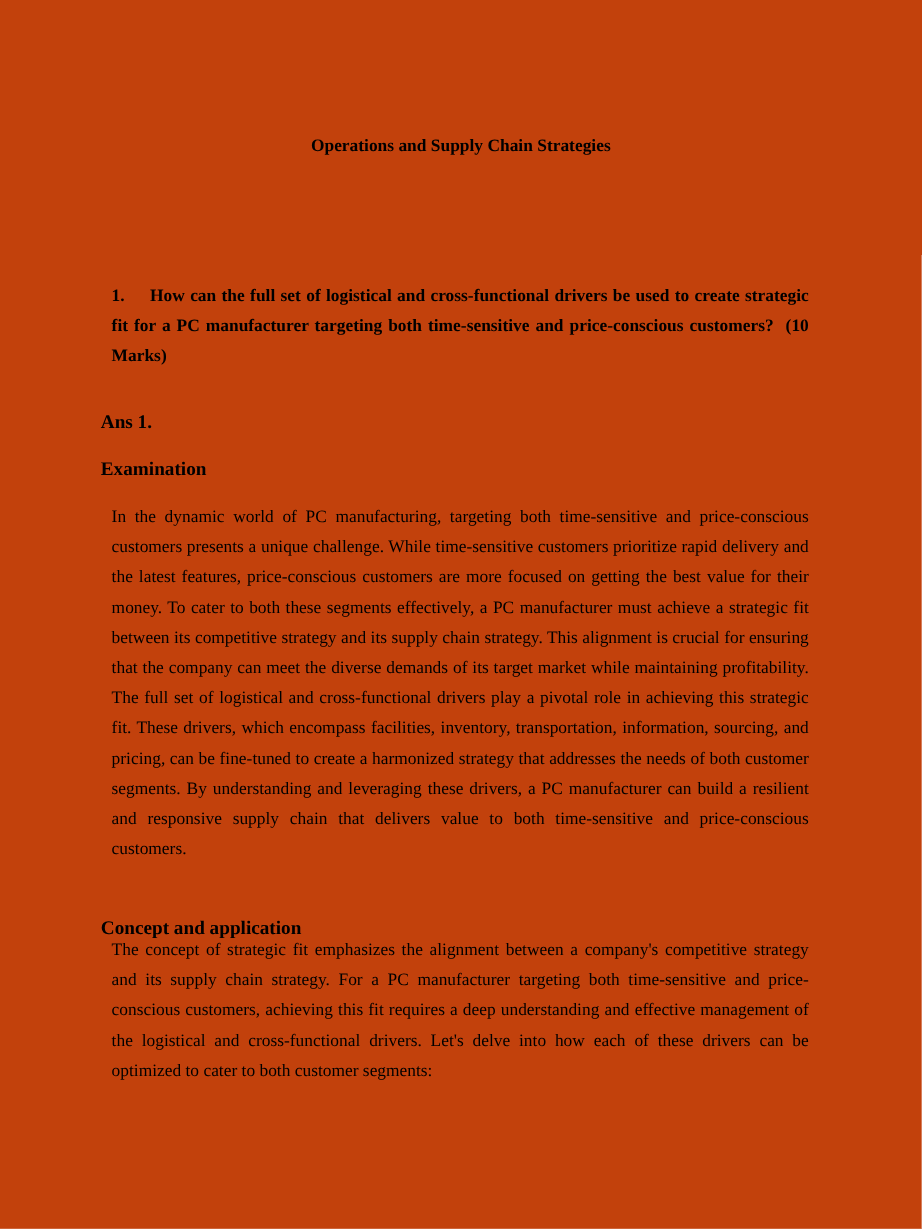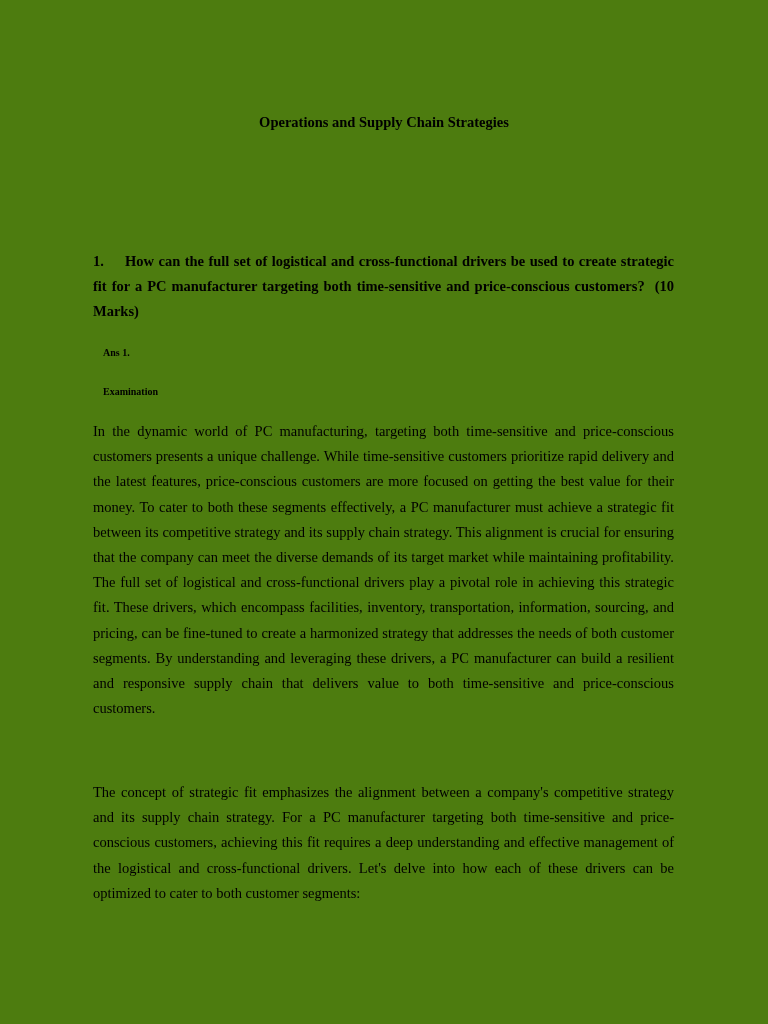--- a/index.html
+++ b/index.html
@@ -12,53 +12,53 @@
       height: 1024px;
       position: relative;
       overflow: hidden;
       font-family: "Liberation Serif", "DejaVu Serif", serif;
       color: #000000;
     }
     .page {
       position: absolute;
       left: 0; top: 0;
       width: 768px; height: 1024px;
-      background: #4d7c0f;
+      background: #c2410c;
     }
     .title-block {
       position: absolute;
       top: 110px;
       left: 0;
       width: 768px;
       text-align: center;
       font-weight: bold;
       font-size: 14.5px;
       line-height: 25.5px;
     }
     .content {
       position: absolute;
       left: 93px;
       width: 581px;
       font-size: 14.5px;
       line-height: 25.2px;
       text-align: justify;
     }
     .question {
-      top: 249px;
+      top: 235px;
       font-weight: bold;
     }
     .question .qnum {
       display: inline-block;
       width: 32px;
     }
     .heading {
       position: absolute;
-      left: 103px;
+      left: 84px;
       font-weight: bold;
-      font-size: 10px;
+      font-size: 16px;
       line-height: 25px;
     }
     .ans { top: 340px; }
     .intro-heading { top: 379px; }
     .intro-para { top: 419px; }
     .concept-heading { top: 761px; }
     .concept-para { top: 780px; }
     p { margin: 0; }
   </style>
 </head>
@@ -75,18 +75,19 @@
   </div>
 
   <div class="heading ans">Ans 1.</div>
 
   <div class="heading intro-heading">Examination</div>
 
   <div class="content intro-para">
     <p>In the dynamic world of PC manufacturing, targeting both time-sensitive and price-conscious customers presents a unique challenge. While time-sensitive customers prioritize rapid delivery and the latest features, price-conscious customers are more focused on getting the best value for their money. To cater to both these segments effectively, a PC manufacturer must achieve a strategic fit between its competitive strategy and its supply chain strategy. This alignment is crucial for ensuring that the company can meet the diverse demands of its target market while maintaining profitability. The full set of logistical and cross-functional drivers play a pivotal role in achieving this strategic fit. These drivers, which encompass facilities, inventory, transportation, information, sourcing, and pricing, can be fine-tuned to create a harmonized strategy that addresses the needs of both customer segments. By understanding and leveraging these drivers, a PC manufacturer can build a resilient and responsive supply chain that delivers value to both time-sensitive and price-conscious customers.</p>
   </div>
 
+  <div class="heading concept-heading">Concept and application</div>
 
   <div class="content concept-para">
     <p>The concept of strategic fit emphasizes the alignment between a company's competitive strategy and its supply chain strategy. For a PC manufacturer targeting both time-sensitive and price-conscious customers, achieving this fit requires a deep understanding and effective management of the logistical and cross-functional drivers. Let's delve into how each of these drivers can be optimized to cater to both customer segments:</p>
   </div>
 
 </div>
 
 </body></html>

